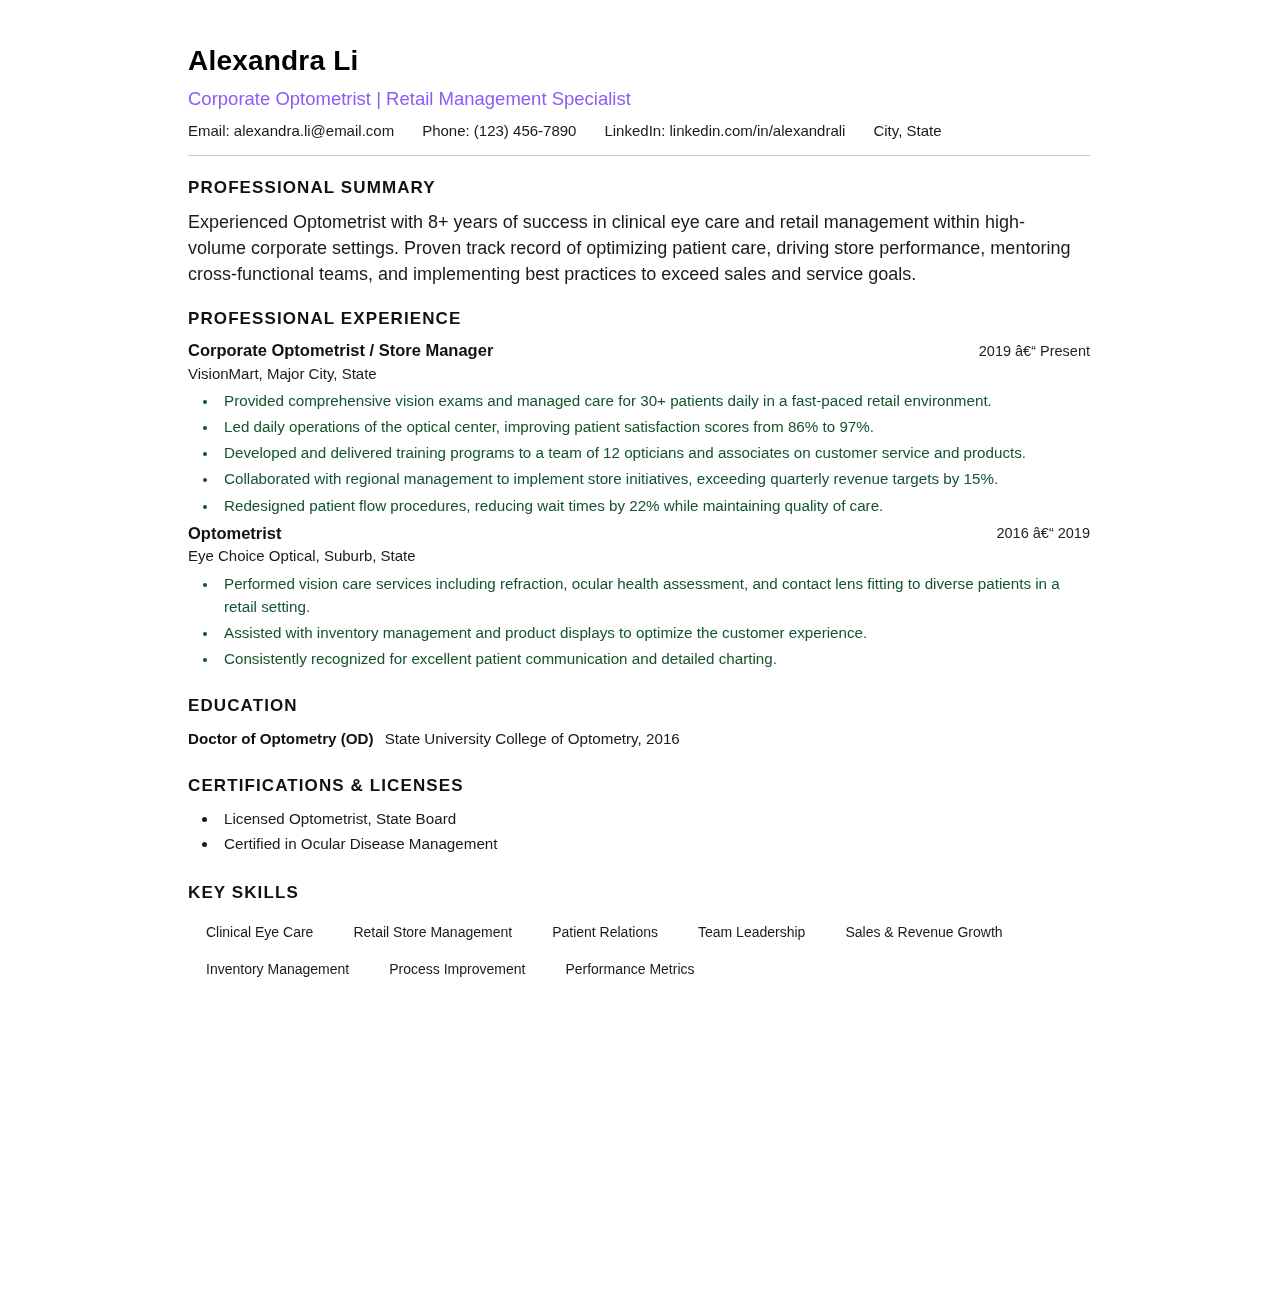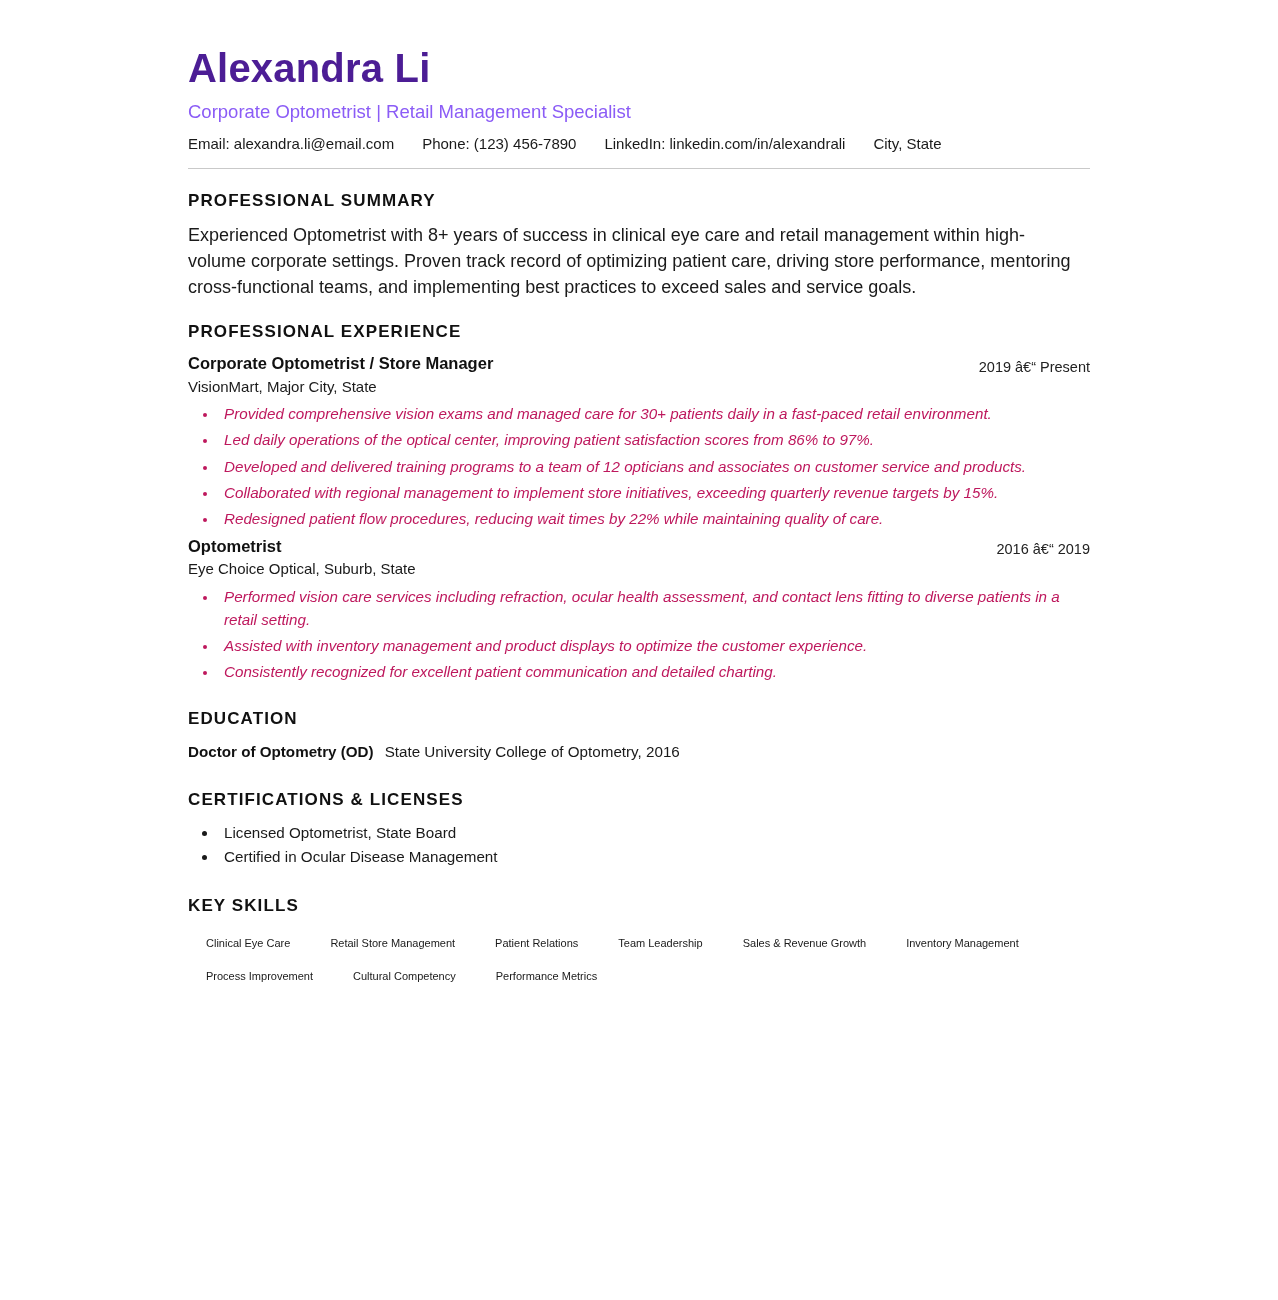--- a/index.html
+++ b/index.html
@@ -20,26 +20,26 @@
     position: relative;
     background: #fff;
     box-sizing: border-box;
   }
   .resume {
     padding: 46px 188px 40px 188px;
     box-sizing: border-box;
   }
   
   .name {
-    font-size: 40px;
+    font-size: 28px;
     font-weight: bold;
     letter-spacing: 0.2px;
     line-height: 1.1;
     margin: 0 0 10px 0;
-    color: #4c1d95;
+    color: #000000;
   }
   .headline {
     font-size: 18.5px;
     font-weight: normal;
     color: #8b5cf6;
     margin: 0 0 12px 0;
     line-height: 1.25;
   }
   .contact-line {
     font-size: 15px;
@@ -74,21 +74,21 @@
     color: #1a1a1a;
     margin: 0;
     max-width: 890px;
   }
   
   .job { margin-bottom: 6px; }
   .job + .job { margin-top: 6px; }
   .job-head {
     display: flex;
     justify-content: space-between;
-    align-items: flex-end;
+    align-items: center;
   }
   .job-title {
     font-size: 16.5px;
     font-weight: bold;
     color: #111;
     line-height: 1.3;
   }
   .job-dates {
     font-size: 14.5px;
     color: #222;
@@ -102,25 +102,24 @@
     line-height: 1.3;
   }
   ul.bullets {
     margin: 6px 0 0 0;
     padding-left: 30px;
     list-style: disc;
   }
   ul.bullets li {
     font-size: 15.2px;
     line-height: 1.52;
-    color: #be185d;
+    color: #14532d;
     margin-bottom: 3px;
     padding-left: 6px;
     max-width: 905px;
-    font-style: italic;
   }
   ul.bullets li::marker { font-size: 13px; }
   
   .edu-row {
     font-size: 15.2px;
     color: #1a1a1a;
     line-height: 1.55;
     margin-bottom: 2px;
   }
   .edu-degree {
@@ -129,21 +128,21 @@
   }
   .edu-detail { padding-left: 11px; }
   
   .skills {
     display: flex;
     flex-wrap: wrap;
     margin-top: 4px;
     max-width: 880px;
   }
   .skill {
-    font-size: 11px;
+    font-size: 14px;
     color: #1a1a1a;
     padding: 10px 22px 10px 18px;
     line-height: 1.2;
     white-space: nowrap;
   }
   .section.education { margin-bottom: 26px; }
   .section.certs { margin-bottom: 26px; }
   .section.experience { margin-bottom: 26px; }
   ul.certs-list {
     margin: 4px 0 0 0;
@@ -233,19 +232,18 @@
     <div class="section skills-section">
       <div class="section-title">KEY SKILLS</div>
       <div class="skills">
         <span class="skill">Clinical Eye Care</span>
         <span class="skill">Retail Store Management</span>
         <span class="skill">Patient Relations</span>
         <span class="skill">Team Leadership</span>
         <span class="skill">Sales &amp; Revenue Growth</span>
         <span class="skill">Inventory Management</span>
         <span class="skill">Process Improvement</span>
-        <span class="skill">Cultural Competency</span>
         <span class="skill">Performance Metrics</span>
       </div>
     </div>
 
   </div>
 </div>
 
 </body></html>

